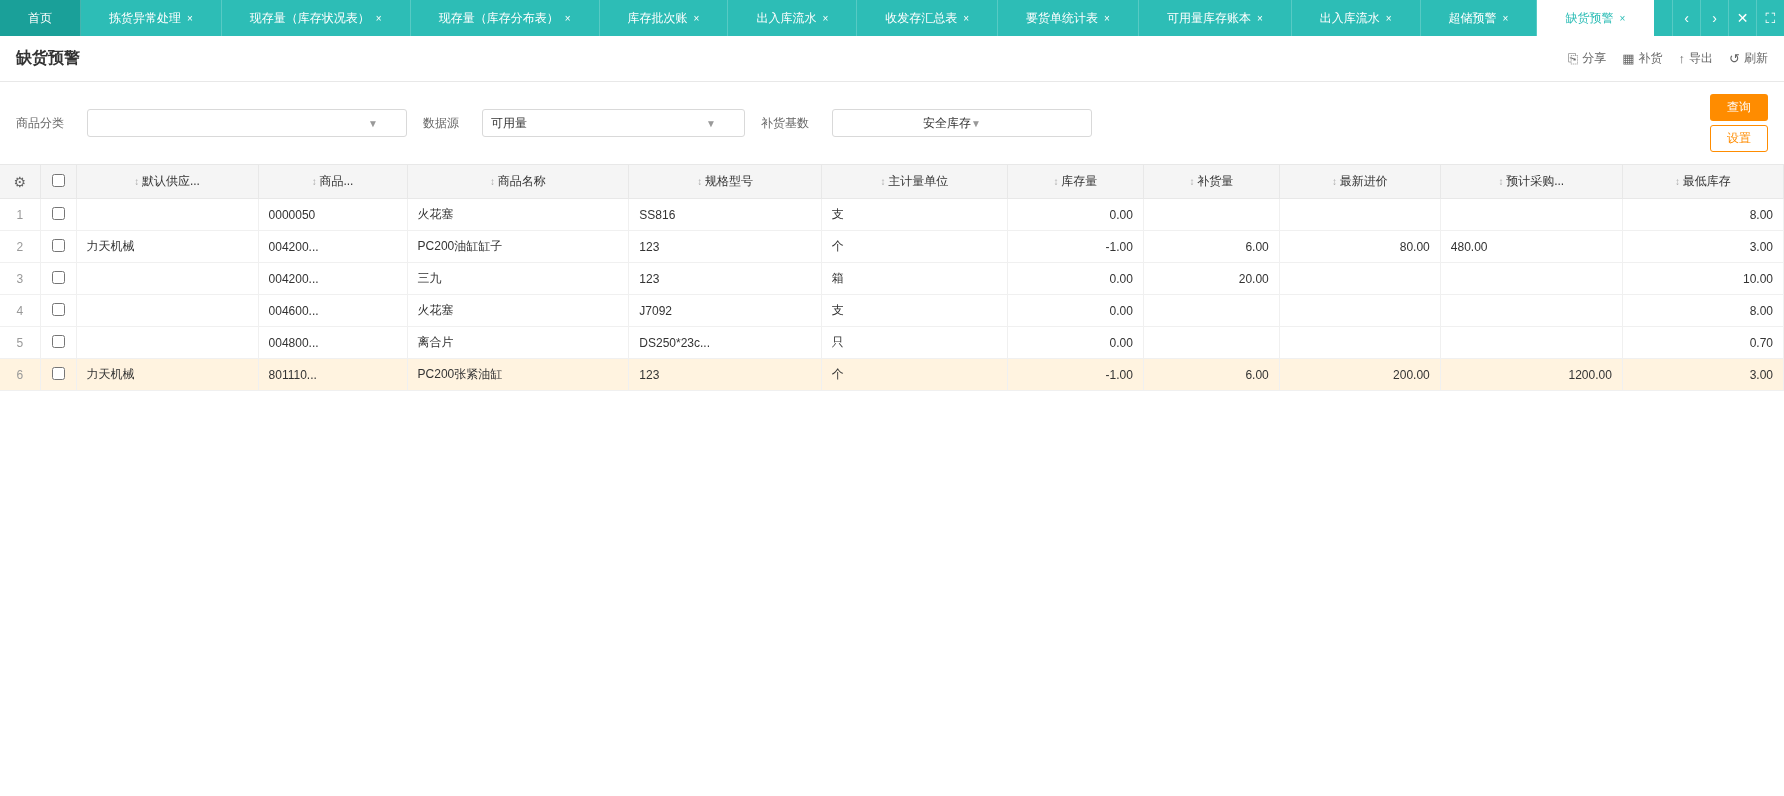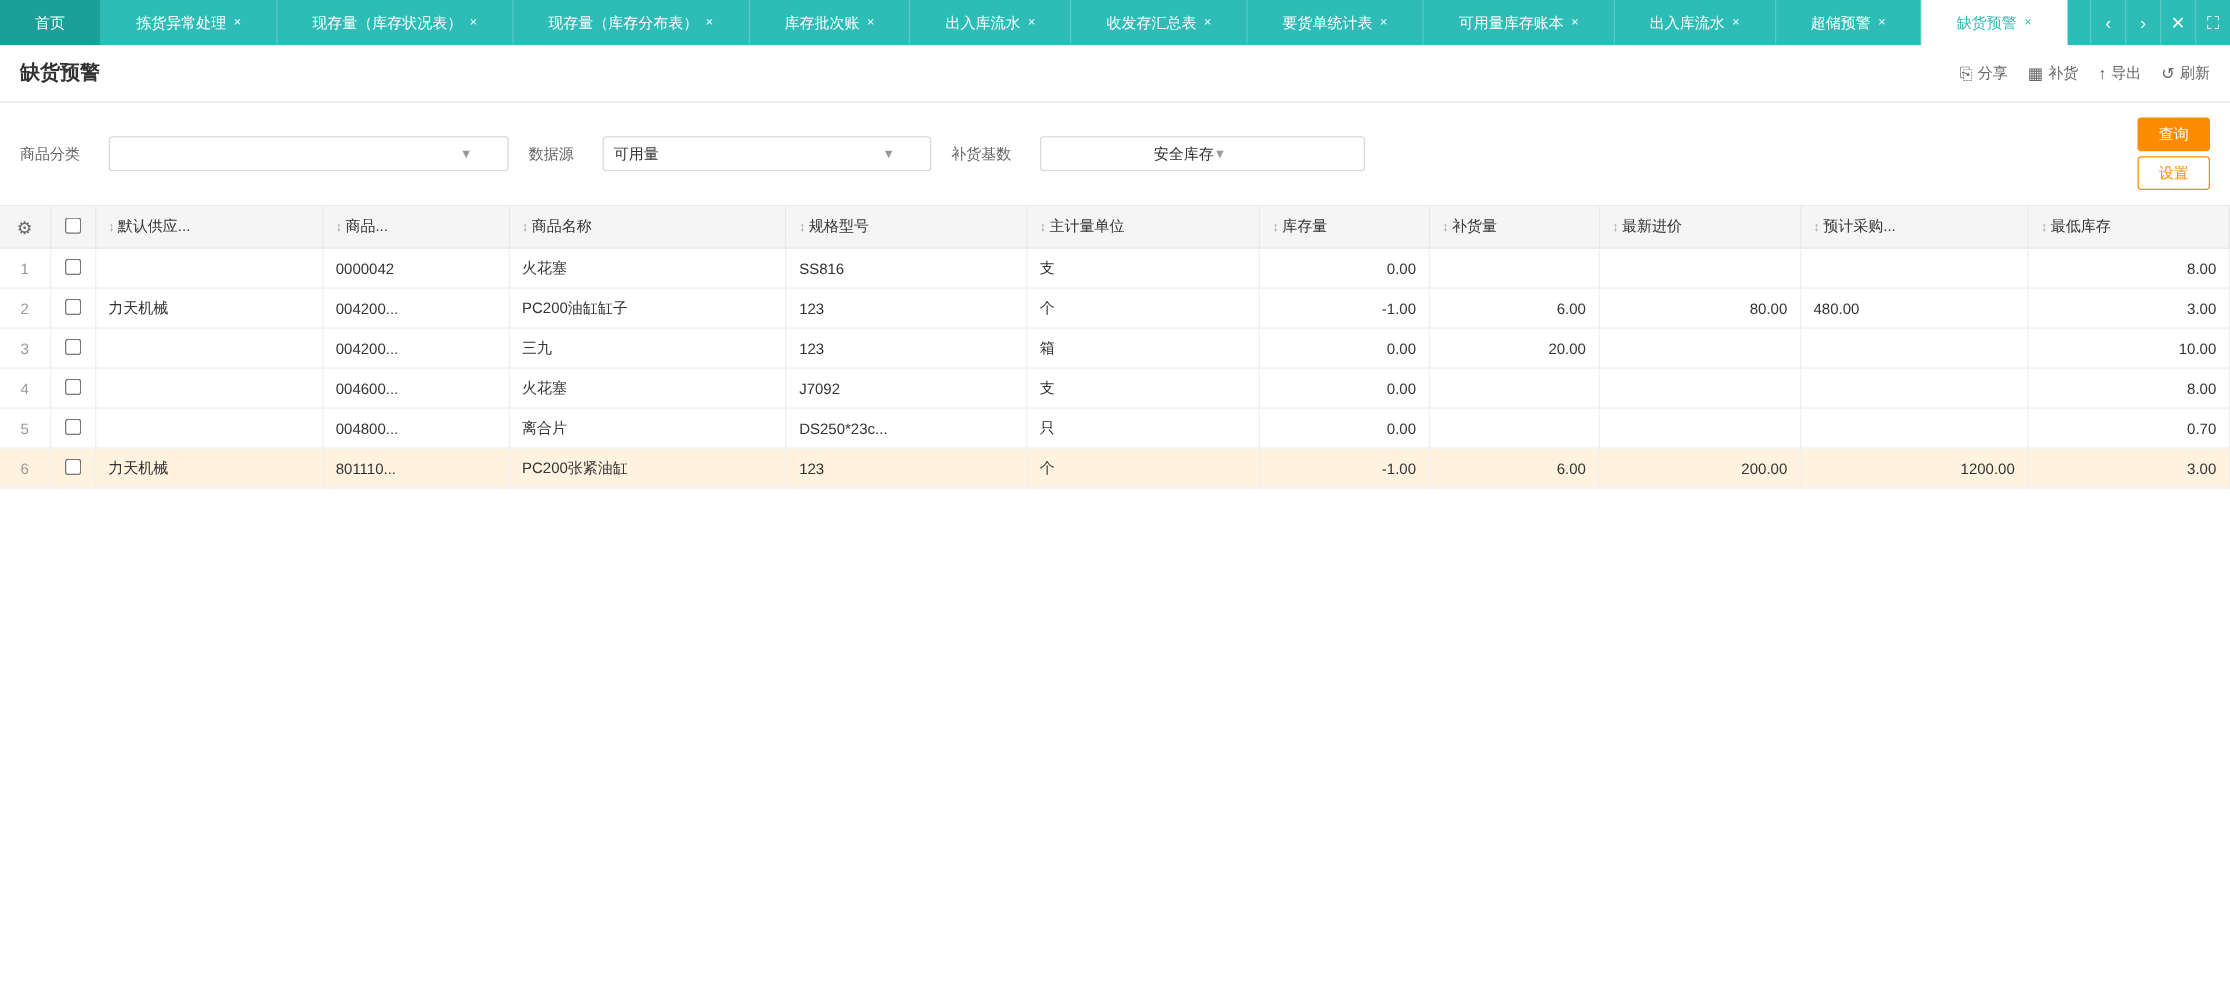--- a/index.html
+++ b/index.html
@@ -161,21 +161,21 @@
       width: 100%;
       border-collapse: collapse;
       font-size: 12px;
     }
     thead tr {
       background: #f5f5f5;
       border-bottom: 1px solid #e8e8e8;
     }
     thead th {
       padding: 8px 10px;
-      text-align: left;
+      text-align: center;
       font-weight: normal;
       color: #333;
       border-right: 1px solid #e8e8e8;
       white-space: nowrap;
     }
     thead th:first-child {
       width: 40px;
       text-align: center;
     }
     thead th.sortable {
@@ -367,21 +367,21 @@
           <th class="sortable">
             <span>最低库存</span>
           </th>
         </tr>
       </thead>
       <tbody id="table-body">
       <tr>
             <td style="text-align: center;">1</td>
             <td style="text-align: center;"><input type="checkbox" style=""></td>
             <td></td>
-            <td>0000042</td>
+            <td>0000050</td>
             <td>火花塞</td>
             <td>SS816</td>
             <td>支</td>
             <td style="text-align: right;">0.00</td>
             <td style="text-align: right;"></td>
             <td style="text-align: right;"></td>
             <td style="text-align: right;"></td>
             <td style="text-align: right;">8.00</td>
           </tr>
           <tr>

